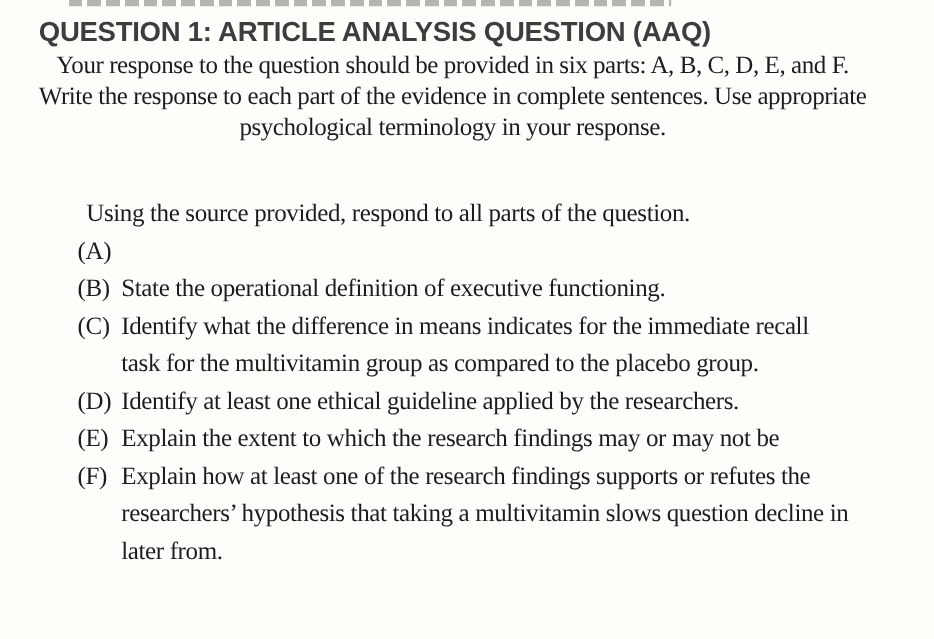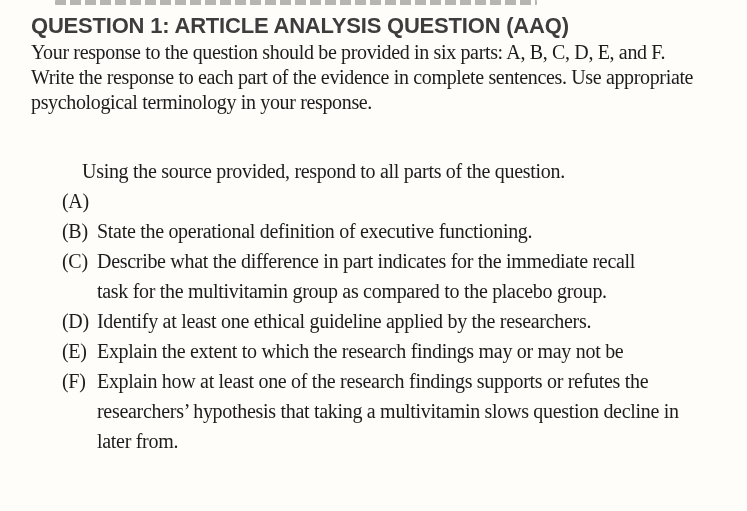--- a/index.html
+++ b/index.html
@@ -31,30 +31,31 @@
     letter-spacing: -0.2px;
     color: #3d3d3d;
     white-space: nowrap;
   }
   .intro {
     position: absolute;
     left: 31px; top: 40px;
     font-size: 20px;
     line-height: 25px;
     letter-spacing: -0.35px;
+    text-align: center;
   }
   .intro .line { white-space: nowrap; }
   .prompt {
     position: absolute;
     left: 62px; top: 156px;
     font-size: 20px;
     line-height: 30px;
     letter-spacing: -0.3px;
   }
-  .lead { white-space: nowrap; margin-left: 20px; }
+  .lead { white-space: nowrap; margin-left: 7px; }
   .part { display: flex; }
   .part-label { flex: 0 0 35px; width: 35px; }
   .part-text .line { white-space: nowrap; }
 </style>
 </head>
 <body>
 
 <div class="crop-remnant"></div>
 
 <div class="heading">QUESTION 1: ARTICLE ANALYSIS QUESTION (AAQ)</div>
@@ -75,21 +76,21 @@
   <div class="part">
     <div class="part-label">(B)</div>
     <div class="part-text">
       <div class="line">State the operational definition of executive functioning.</div>
     </div>
   </div>
 
   <div class="part">
     <div class="part-label">(C)</div>
     <div class="part-text">
-      <div class="line">Describe what the difference in part indicates for the immediate recall</div>
+      <div class="line">Identify what the difference in means indicates for the immediate recall</div>
       <div class="line">task for the multivitamin group as compared to the placebo group.</div>
     </div>
   </div>
 
   <div class="part">
     <div class="part-label">(D)</div>
     <div class="part-text">
       <div class="line">Identify at least one ethical guideline applied by the researchers.</div>
     </div>
   </div>

